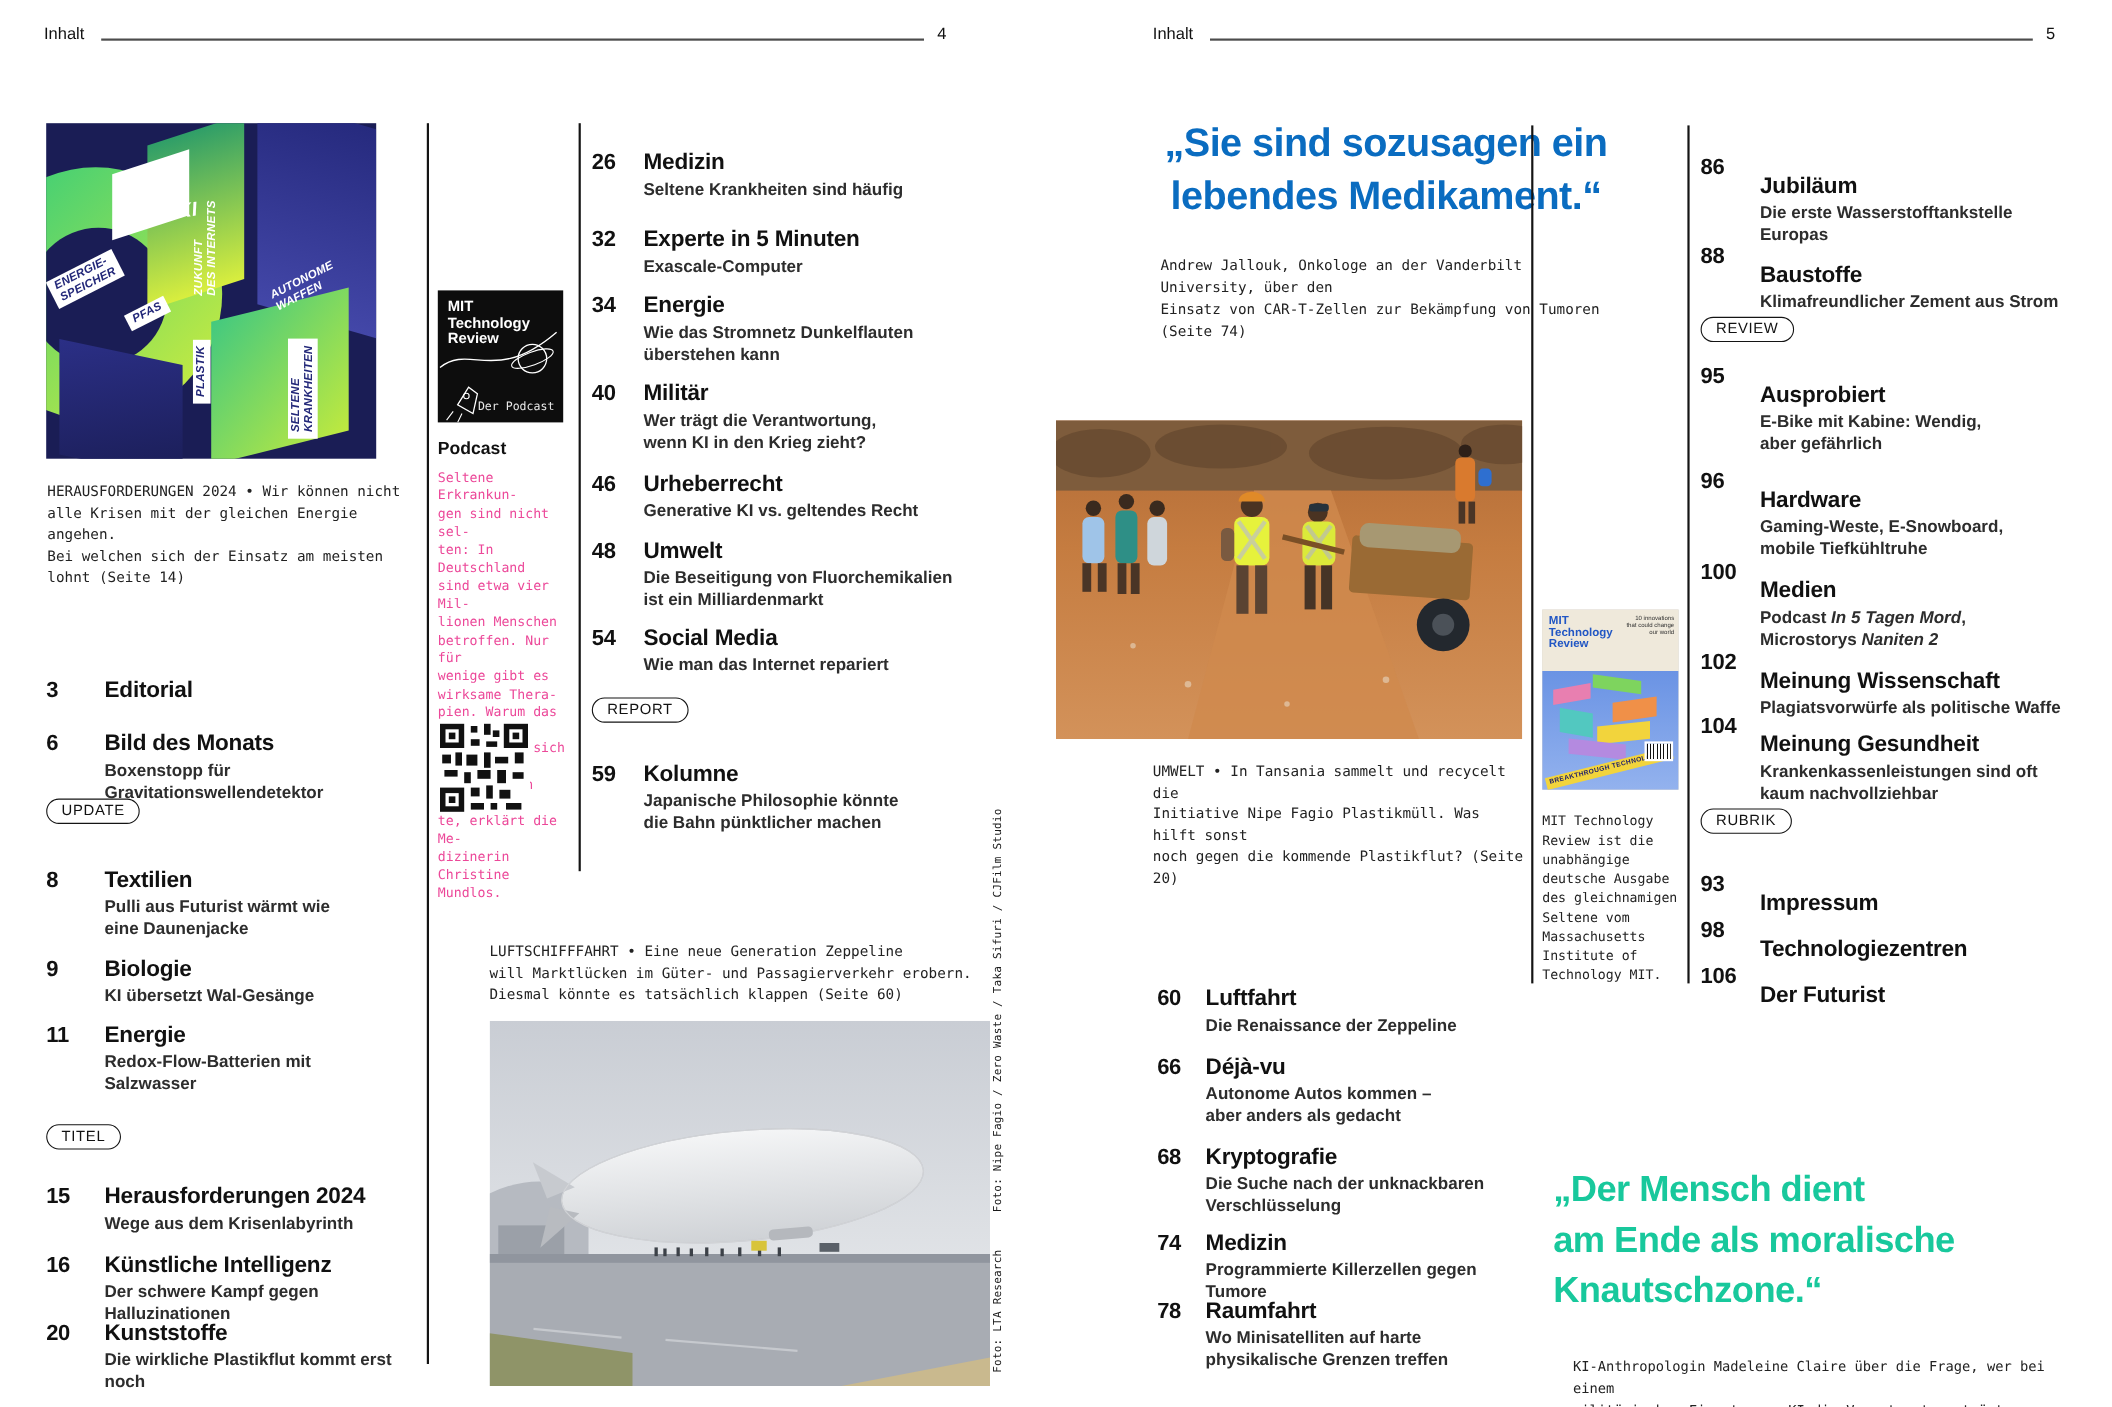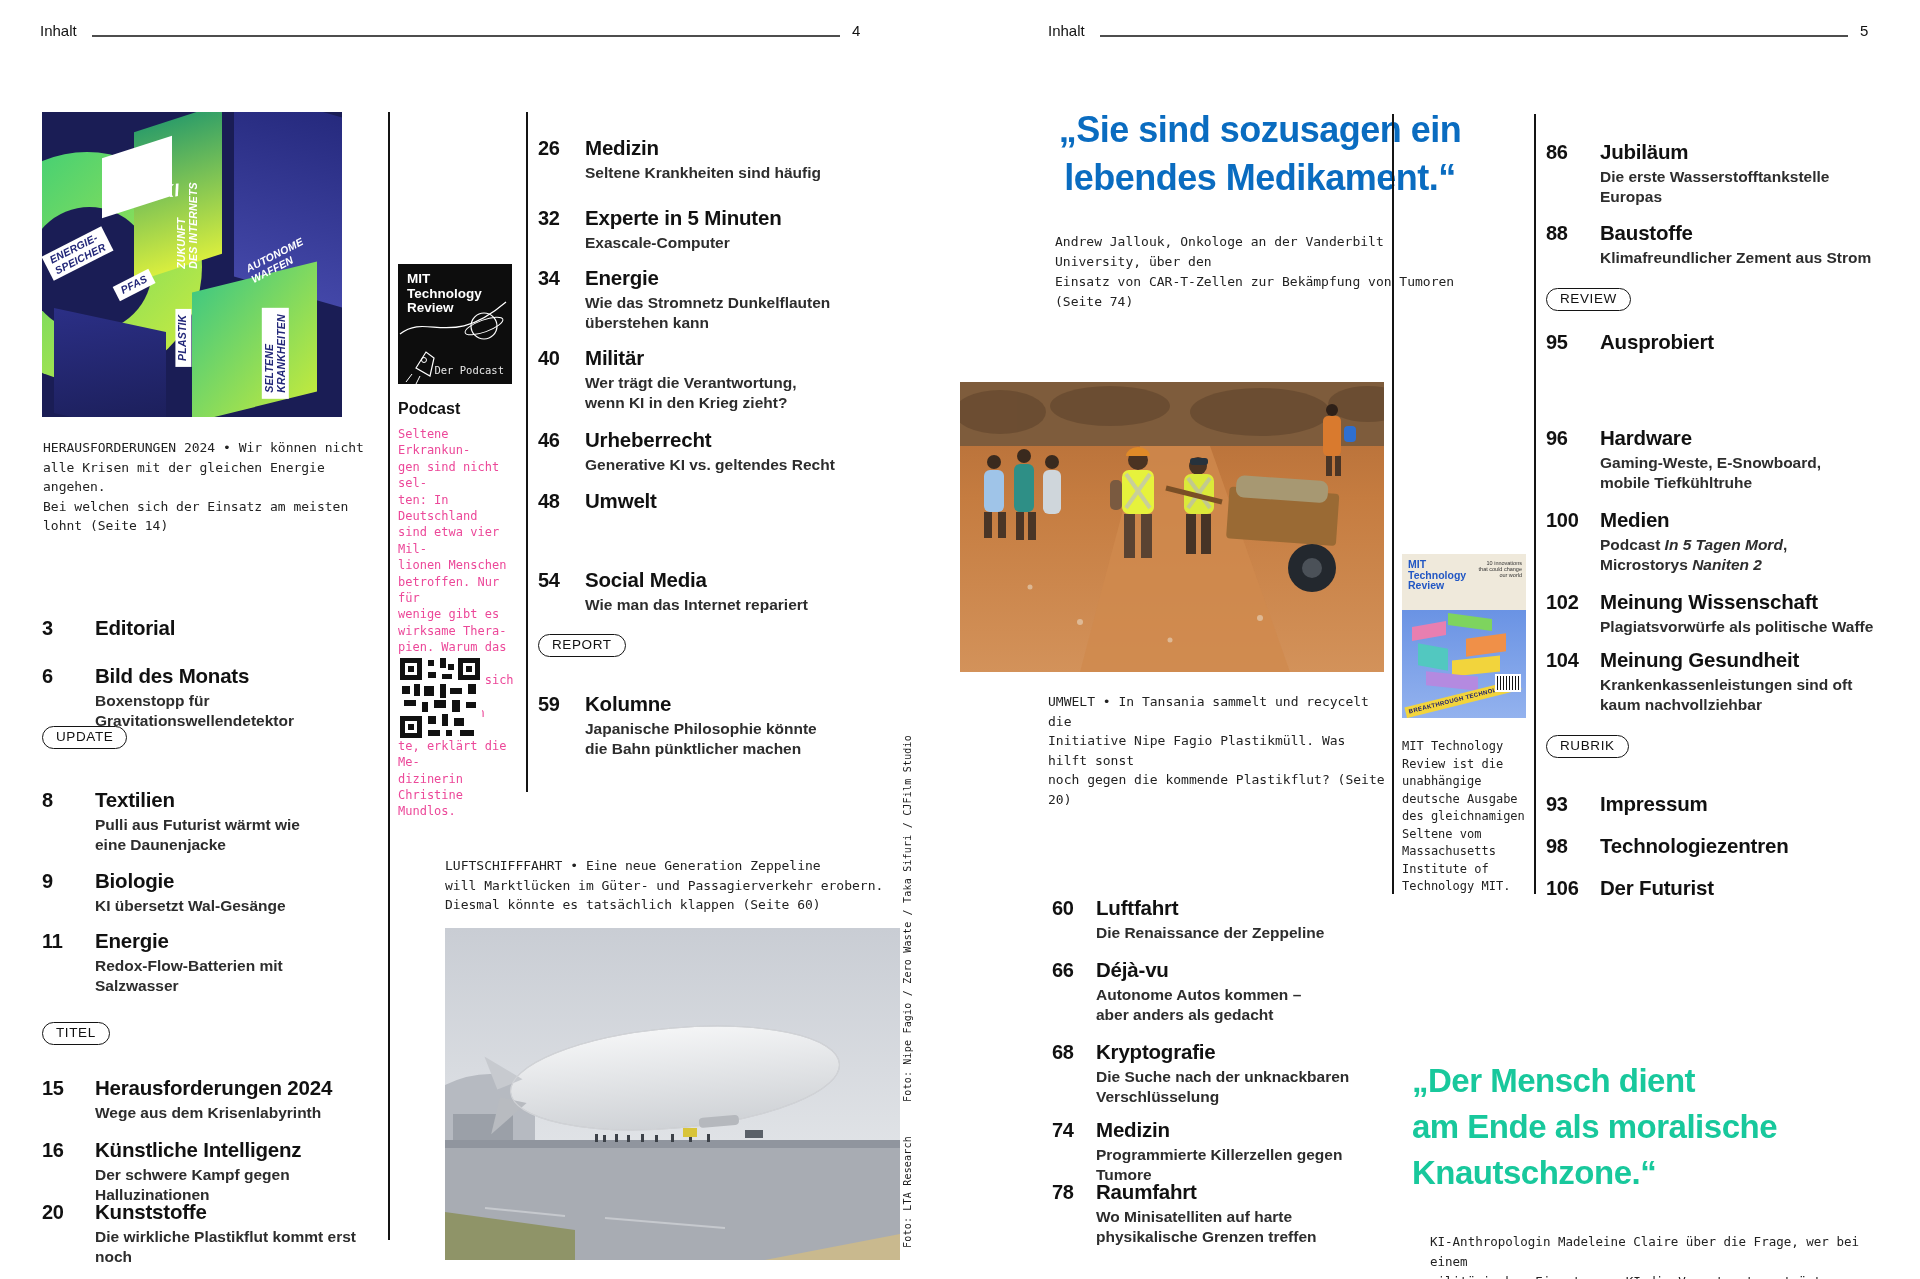--- a/index.html
+++ b/index.html
@@ -10,21 +10,21 @@
   .abs{position:absolute;}
   
   .pg-label{font-size:15px;color:#111;}
   .pg-num{font-size:15px;color:#111;}
   .hrule{position:absolute;height:2px;background:#4d4d4d;}
   .vrule{position:absolute;width:1.5px;background:#141414;}
   
   .ti{position:absolute;}
   .ti .num{position:absolute;left:0;top:1px;font-weight:bold;font-size:20px;color:#111;letter-spacing:-0.3px;}
   .ti .body{display:block;}
-  .c1 .body{margin-left:53px;} .c2 .body{margin-left:47px;} .c3 .body{margin-left:44px;} .c4 .body{margin-left:54px;}
+  .c1 .body{margin-left:53px;} .c2 .body{margin-left:47px;} .c3 .body{margin-left:44px;} .c4 .body{margin-left:54px;margin-top:17px;}
   .ti .ttl{font-weight:bold;font-size:20.5px;color:#111;display:block;margin-bottom:3px;white-space:pre;letter-spacing:-0.2px;}
   .ti .sub{font-size:15.5px;line-height:19.5px;color:#2d2d2d;display:block;white-space:pre-line;font-weight:bold;}
   .badge{position:absolute;border:1.5px solid #141414;border-radius:14px;padding:2px 13px 4px;font-size:13.5px;color:#111;letter-spacing:0.6px;background:#fff;}
   
   .mono{font-family:"DejaVu Sans Mono", monospace;}
   .caption{font-size:13px;line-height:19.5px;color:#222;white-space:pre-line;}
   .smallcap{font-size:12px;line-height:17.5px;color:#222;white-space:pre-line;}
   
   .q-blue{font-weight:bold;font-size:36px;line-height:48px;color:#0a6cc0;white-space:pre-line;text-align:center;letter-spacing:-0.5px;}
   .q-green{font-weight:bold;font-size:33px;line-height:46px;color:#18c89c;white-space:pre-line;letter-spacing:-0.5px;}
@@ -255,20 +255,22 @@
   <span class="num">46</span>
   <span class="body">
       <span class="ttl">Urheberrecht</span>
       <span class="sub">Generative KI vs. geltendes Recht</span>
     </span>
 </div>
 <div class="ti c2" style="left:538px;top:489px;width:330px;">
   <span class="num">48</span>
   <span class="body">
       <span class="ttl">Umwelt</span>
+      <span class="sub">Die Beseitigung von Fluorchemikalien
+ist ein Milliardenmarkt</span>
     </span>
 </div>
 <div class="ti c2" style="left:538px;top:568px;width:330px;">
   <span class="num">54</span>
   <span class="body">
       <span class="ttl">Social Media</span>
       <span class="sub">Wie man das Internet repariert</span>
     </span>
 </div>
 <div class="badge" style="left:538px;top:634px;">REPORT</div>
@@ -502,20 +504,22 @@
   <span class="body">
       <span class="ttl">Baustoffe</span>
       <span class="sub">Klimafreundlicher Zement aus Strom</span>
     </span>
 </div>
 <div class="badge" style="left:1546px;top:288px;">REVIEW</div>
 <div class="ti c4" style="left:1546px;top:330px;width:330px;">
   <span class="num">95</span>
   <span class="body">
       <span class="ttl">Ausprobiert</span>
+      <span class="sub">E-Bike mit Kabine: Wendig,
+aber gefährlich</span>
     </span>
 </div>
 <div class="ti c4" style="left:1546px;top:426px;width:330px;">
   <span class="num">96</span>
   <span class="body">
       <span class="ttl">Hardware</span>
       <span class="sub">Gaming-Weste, E-Snowboard,
 mobile Tiefkühltruhe</span>
     </span>
 </div>

